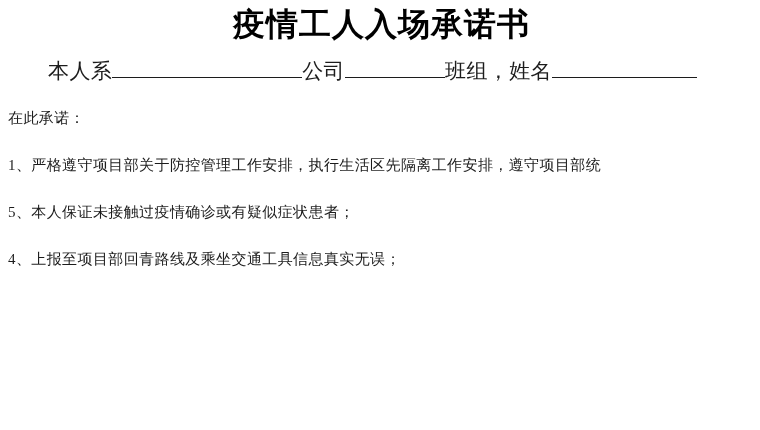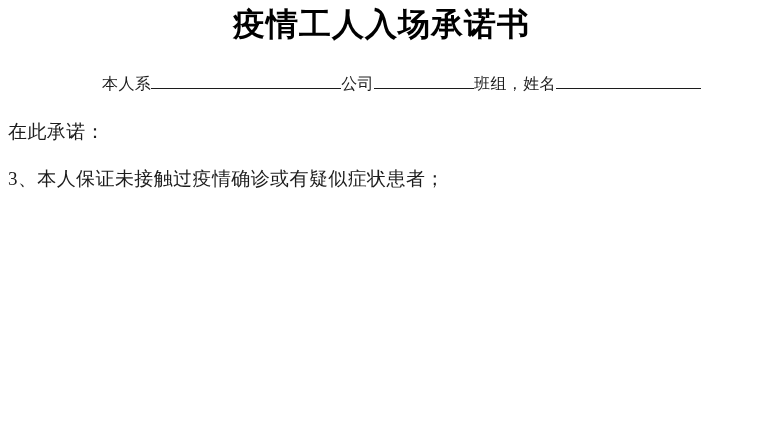--- a/index.html
+++ b/index.html
@@ -23,40 +23,39 @@
   .doc-title {
     margin: 2px 0 0 0;
     text-align: center;
     font-size: 32px;
     font-weight: bold;
     line-height: 40px;
     letter-spacing: 1px;
     color: #000000;
   }
   .intro-line {
-    margin-top: 27px;
-    font-size: 16px;
+    margin-top: 14px;
+    font-size: 21px;
     line-height: 26px;
     text-indent: 40px;
     letter-spacing: 0.4px;
     white-space: nowrap;
-    text-align: center;
   }
   .blank {
     display: inline-block;
     height: 2px;
     border-bottom: 1.5px solid #1c1c1c;
     text-indent: 0;
   }
   .blank-company { width: 190px; }
   .blank-team    { width: 100px; }
   .blank-name    { width: 145px; }
   .body-lines {
     margin-top: 11px;
-    font-size: 19px;
+    font-size: 15px;
     letter-spacing: 0.4px;
   }
   .doc-line {
     line-height: 47px;
     white-space: nowrap;
   }
 </style>
 </head>
 <body>
 
@@ -64,19 +63,21 @@
 
   <h1 class="doc-title">疫情工人入场承诺书</h1>
 
   <div class="intro-line">
     <span>本人系</span><span class="blank blank-company"></span><span>公司</span><span class="blank blank-team"></span><span>班组，姓名</span><span class="blank blank-name"></span>
   </div>
 
   <div class="body-lines">
     <div class="doc-line">在此承诺：</div>
 
+    <div class="doc-line">1、严格遵守项目部关于防控管理工作安排，执行生活区先隔离工作安排，遵守项目部统</div>
 
-    <div class="doc-line">3、本人保证未接触过疫情确诊或有疑似症状患者；</div>
+    <div class="doc-line">5、本人保证未接触过疫情确诊或有疑似症状患者；</div>
 
 
+    <div class="doc-line">4、上报至项目部回青路线及乘坐交通工具信息真实无误；</div>
   </div>
 
 </div>
 
 </body></html>

